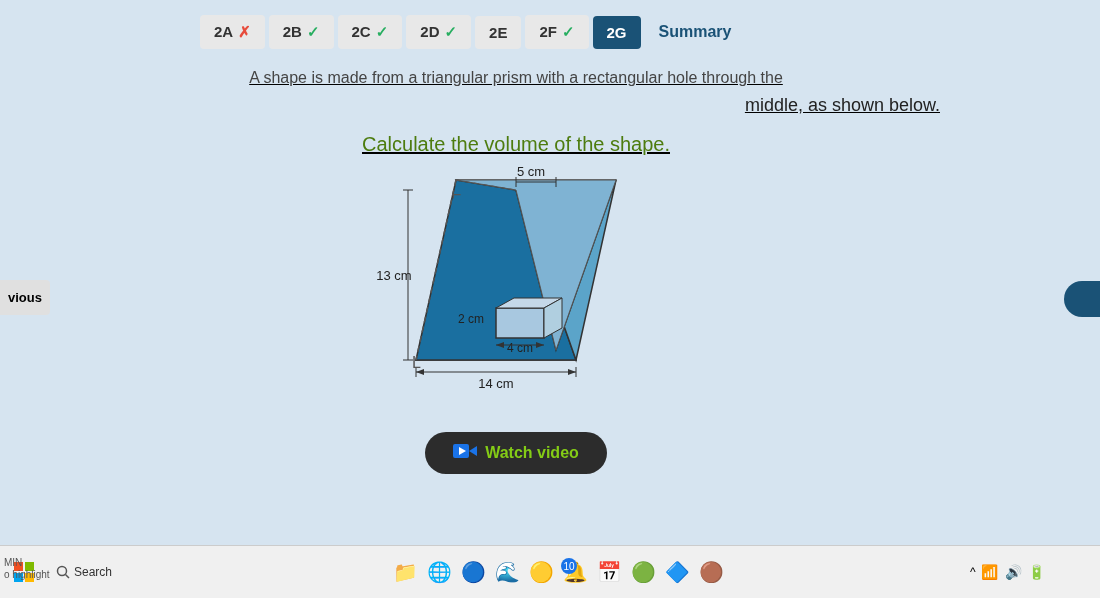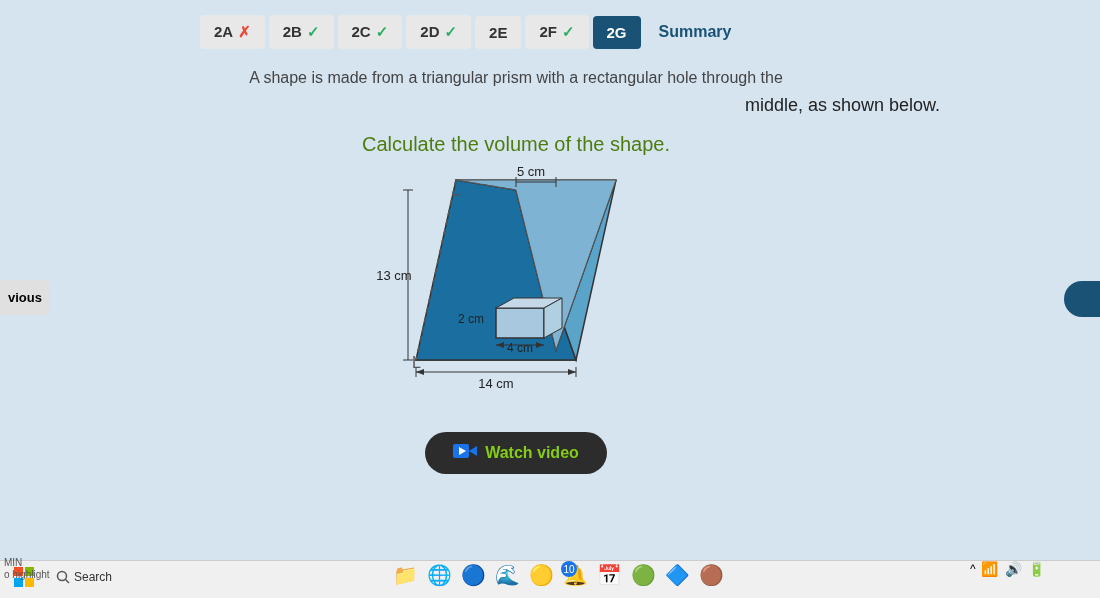--- a/index.html
+++ b/index.html
@@ -64,20 +64,21 @@
     .cross-icon {
       color: #e74c3c;
       font-weight: bold;
     }
 
     
     .main-content {
       padding: 10px 160px 0 92px;
       text-align: center;
       position: relative;
+      text-decoration: underline;
     }
 
     .problem-text {
       font-size: 18px;
       color: #222;
       line-height: 1.5;
       margin-bottom: 8px;
     }
 
     .calc-text {
@@ -124,24 +125,24 @@
       cursor: pointer;
       margin-top: 10px;
     }
 
     
     .taskbar {
       position: absolute;
       bottom: 0;
       left: 0;
       right: 0;
-      height: 38px;
+      height: 53px;
       background: #f0f0f0;
       display: flex;
-      align-items: flex-start;
+      align-items: center;
       padding: 0 8px;
       gap: 6px;
       border-top: 1px solid #ccc;
     }
 
     .taskbar-item {
       display: flex;
       align-items: center;
       gap: 4px;
       font-size: 12px;

